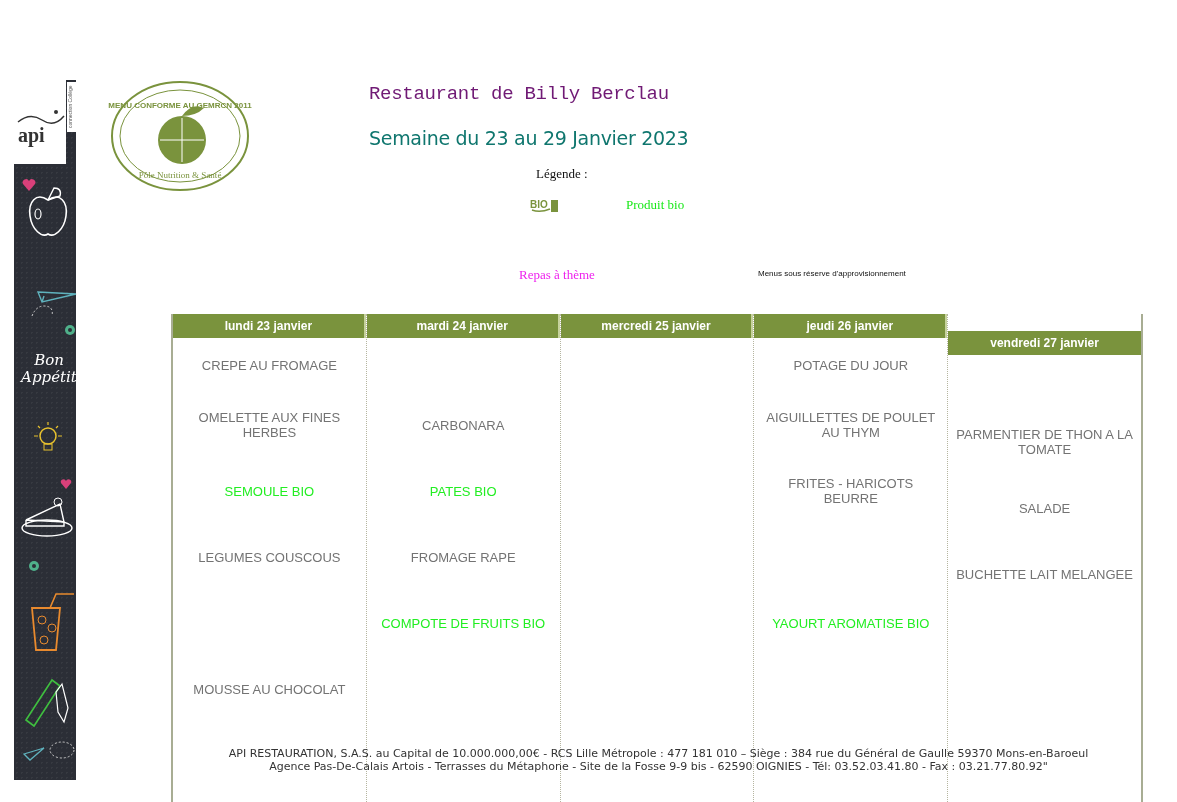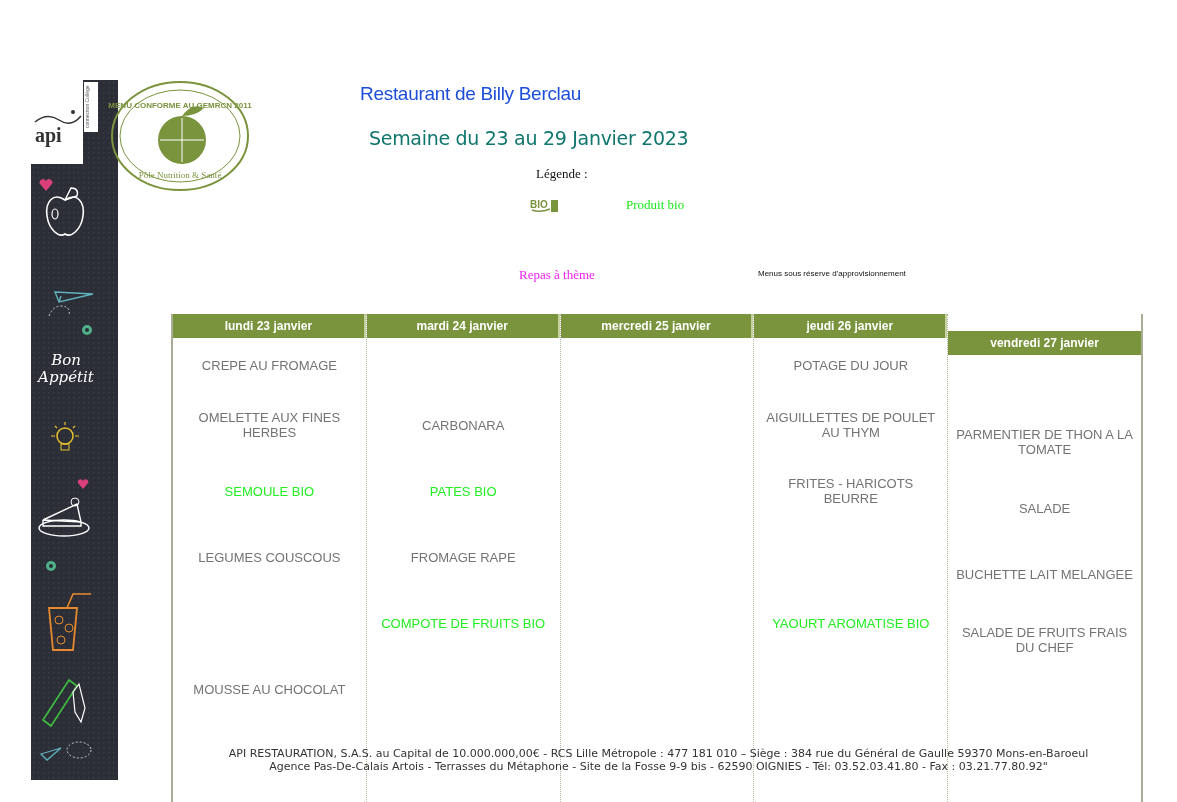--- a/index.html
+++ b/index.html
@@ -2,21 +2,21 @@
 <html><head>
 <meta charset="utf-8">
 <style>
   html, body { margin: 0; padding: 0; }
   body {
     width: 1177px; height: 802px; background: #ffffff; position: relative; overflow: hidden;
     font-family: "Liberation Sans", sans-serif;
   }
   
   .strip {
-    position: absolute; left: 31px; top: 80px; width: 87px; height: 700px;
+    position: absolute; left: 14px; top: 80px; width: 62px; height: 700px;
     background: #2b2e36;
     background-image: radial-gradient(rgba(255,255,255,0.05) 1px, transparent 1px);
     background-size: 5px 5px;
   }
   .strip .logo-box {
     position: absolute; left: 0; top: 0; width: 52px; height: 84px; background: #fff;
   }
   .strip .logo-text {
     position: absolute; left: 4px; top: 44px; font-family: "Liberation Serif", serif;
     font-weight: bold; font-size: 20px; color: #333;
@@ -30,22 +30,22 @@
   .bon-appetit {
     position: absolute; left: 3px; top: 272px; width: 64px; text-align: center;
     font-family: "DejaVu Serif", serif; font-style: italic; color: #fff; font-size: 15px; line-height: 17px;
   }
 
   
   .seal { position: absolute; left: 108px; top: 80px; width: 144px; height: 112px; }
 
   
   .title1 {
-    position: absolute; left: 360px; top: 83px; font-family: Liberation Sans, sans-serif;
-    font-size: 19px; color: #1d4ed8; letter-spacing: -0.3px;
+    position: absolute; left: 369px; top: 83px; font-family: Liberation Mono, monospace;
+    font-size: 19px; color: #701a75; letter-spacing: -0.3px;
   }
   .title2 {
     position: absolute; left: 369px; top: 127px; font-family: "DejaVu Sans", sans-serif;
     font-size: 19px; color: #0f766e; letter-spacing: -0.3px;
   }
   .legend-label {
     position: absolute; left: 536px; top: 166px; font-family: "Liberation Serif", serif;
     font-size: 13px; color: #111;
   }
   .bio-icon { position: absolute; left: 530px; top: 197px; width: 30px; height: 16px; }
@@ -202,20 +202,19 @@
     <div class="dish" style="top:44px">POTAGE DU JOUR</div>
     <div class="dish" style="top:162px">FRITES - HARICOTS BEURRE</div>
     <div class="dish" style="top:96px">AIGUILLETTES DE POULET AU THYM</div>
     <div class="dish bio" style="top:302px">YAOURT AROMATISE BIO</div>
   </div>
   <div class="col">
     <div class="col-header">vendredi 27 janvier</div>
     <div class="dish" style="top:96px">PARMENTIER DE THON A LA TOMATE</div>
     <div class="dish" style="top:170px">SALADE</div>
     <div class="dish" style="top:236px; padding:0">BUCHETTE LAIT MELANGEE</div>
-    <div class="dish" style="top:294px">SALADE DE FRUITS FRAIS DU CHEF</div>
   </div>
 </div>
 
 <div class="footer">
   <div>API RESTAURATION, S.A.S. au Capital de 10.000.000,00€ - RCS Lille Métropole : 477 181 010 – Siège : 384 rue du Général de Gaulle 59370 Mons-en-Baroeul</div>
   <div>Agence Pas-De-Calais Artois - Terrasses du Métaphone - Site de la Fosse 9-9 bis - 62590 OIGNIES - Tél: 03.52.03.41.80 - Fax : 03.21.77.80.92"</div>
 </div>
 
 </body></html>

